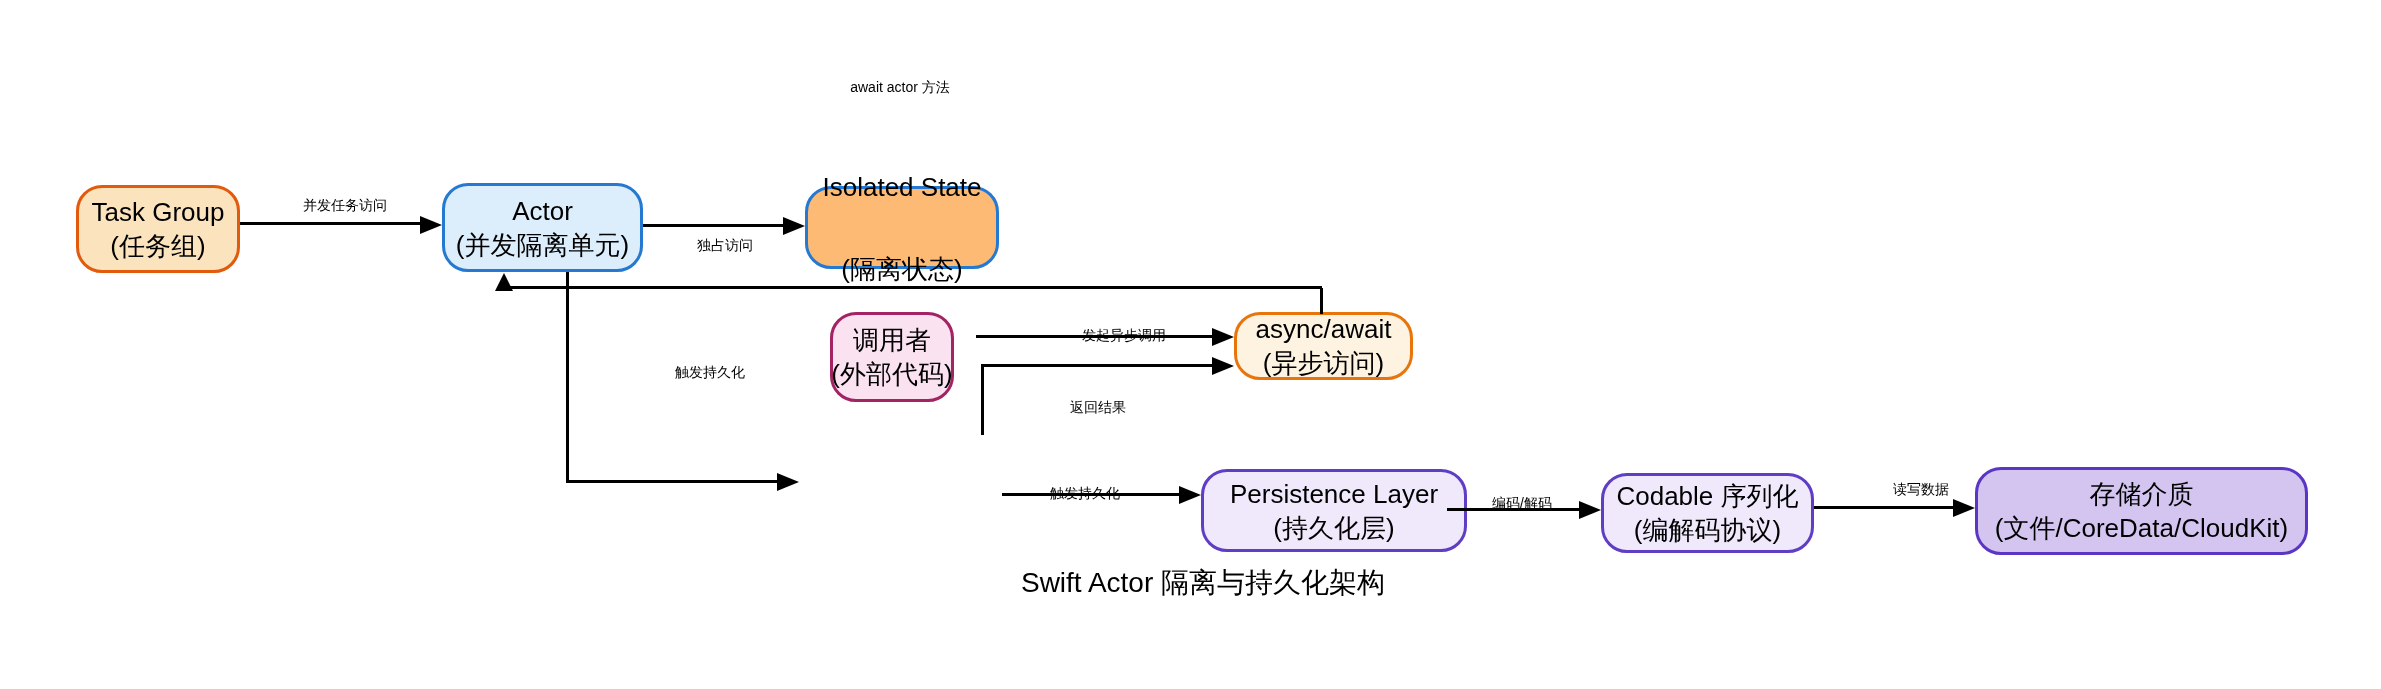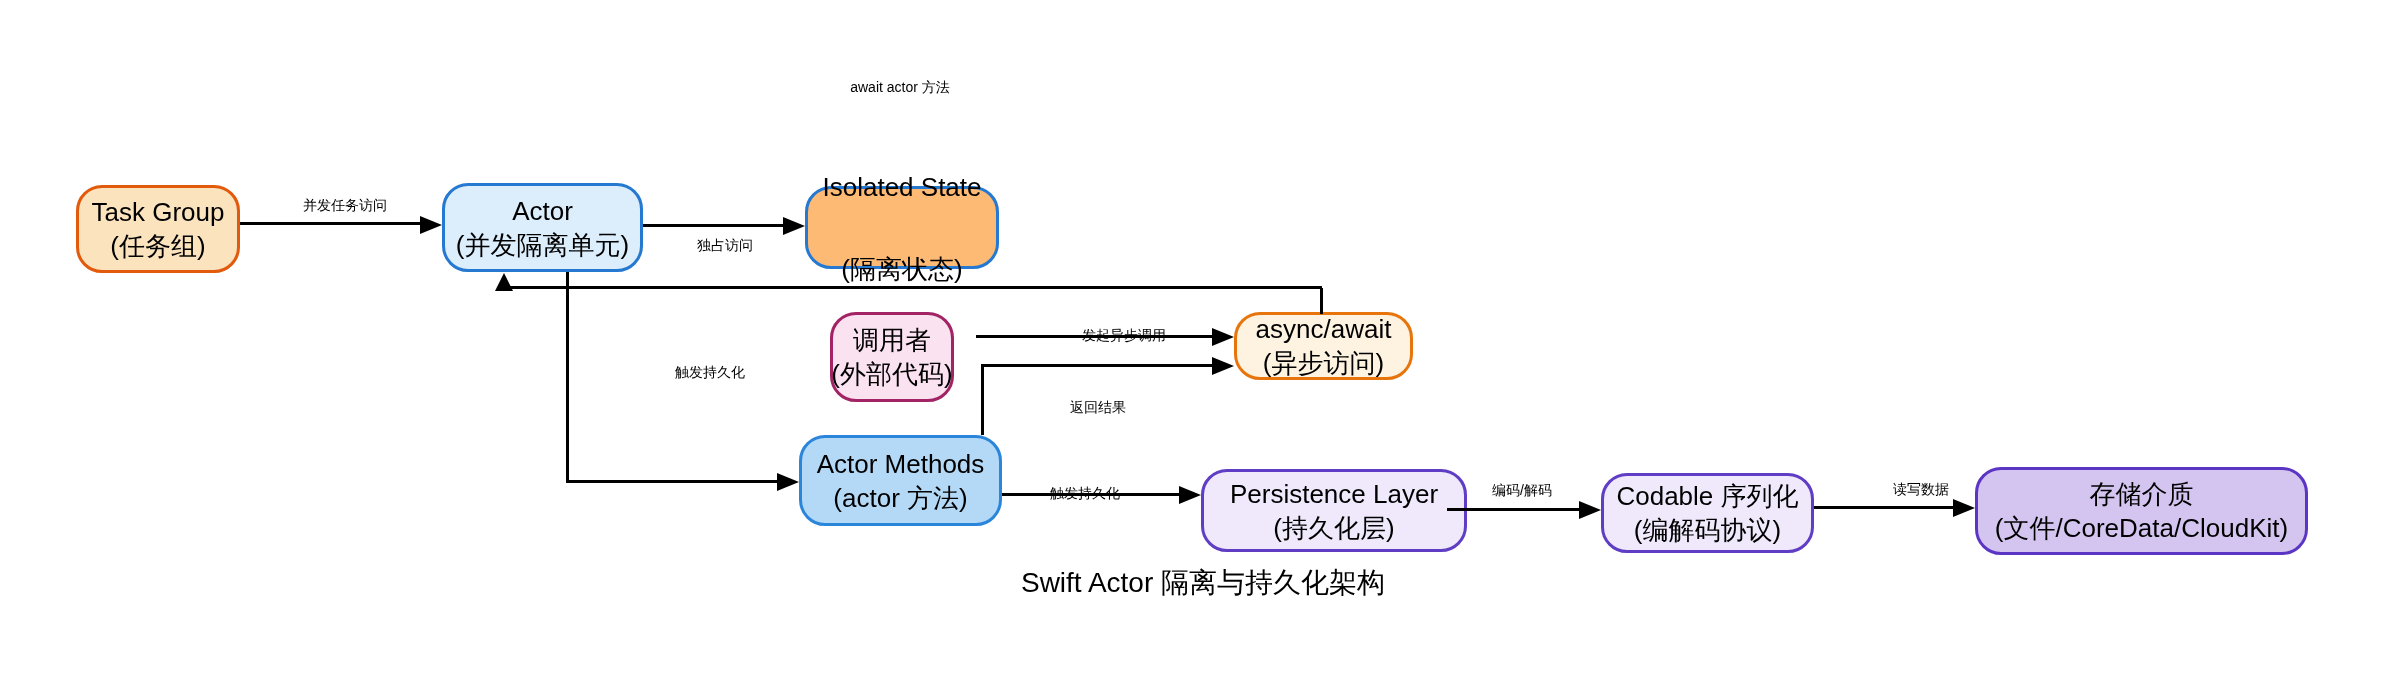--- a/index.html
+++ b/index.html
@@ -31,21 +31,21 @@
 
   .elabel{position:absolute;transform:translate(-50%,-50%);font-size:14px;
           white-space:nowrap;color:#000;}
   #el-await{left:900px;top:88px;}
   #el-concurrent{left:345px;top:206px;}
   #el-exclusive{left:725px;top:207px;margin-top:39px;}
   #el-initiate{left:1124px;top:336px;}
   #el-expose{left:710px;top:373px;}
   #el-return{left:1098px;top:408px;}
   #el-trigger{left:1085px;top:494px;}
-  #el-encode{left:1522px;top:491px;}
+  #el-encode{left:1522px;top:504px;}
   #el-readwrite{left:1900px;top:490px;margin-left:21px;}
 
   #diagram-title{position:absolute;left:1203px;top:583px;transform:translate(-50%,-50%);
           font-size:28px;white-space:nowrap;color:#000;}
 </style>
 </head>
 <body style="background: rgb(255, 255, 255);">
 
 <div id="canvas">
 
@@ -61,24 +61,20 @@
     <span>Isolated State</span>
     <span>(隔离状态)</span>
   </div>
   <div class="node" id="n-caller" style="background: rgb(250, 226, 240); border-color: rgb(163, 36, 101);">
     <span>调用者</span>
     <span>(外部代码)</span>
   </div>
   <div class="node" id="n-async" style="background: rgb(253, 243, 224); border-color: rgb(232, 116, 12);">
     <span>async/await</span>
     <span>(异步访问)</span>
-  </div>
-  <div class="node" id="n-methods" style="background: rgb(180, 217, 246); border-color: rgb(43, 134, 219);">
-    <span>Actor Methods</span>
-    <span>(actor 方法)</span>
   </div>
   <div class="node" id="n-persistence" style="background: rgb(239, 233, 251); border-color: rgb(95, 61, 196);">
     <span>Persistence Layer</span>
     <span>(持久化层)</span>
   </div>
   <div class="node" id="n-codable" style="background: rgb(239, 233, 251); border-color: rgb(95, 61, 196);">
     <span>Codable 序列化</span>
     <span>(编解码协议)</span>
   </div>
   <div class="node" id="n-storage" style="background: rgb(211, 197, 239); border-color: rgb(91, 53, 196);">

